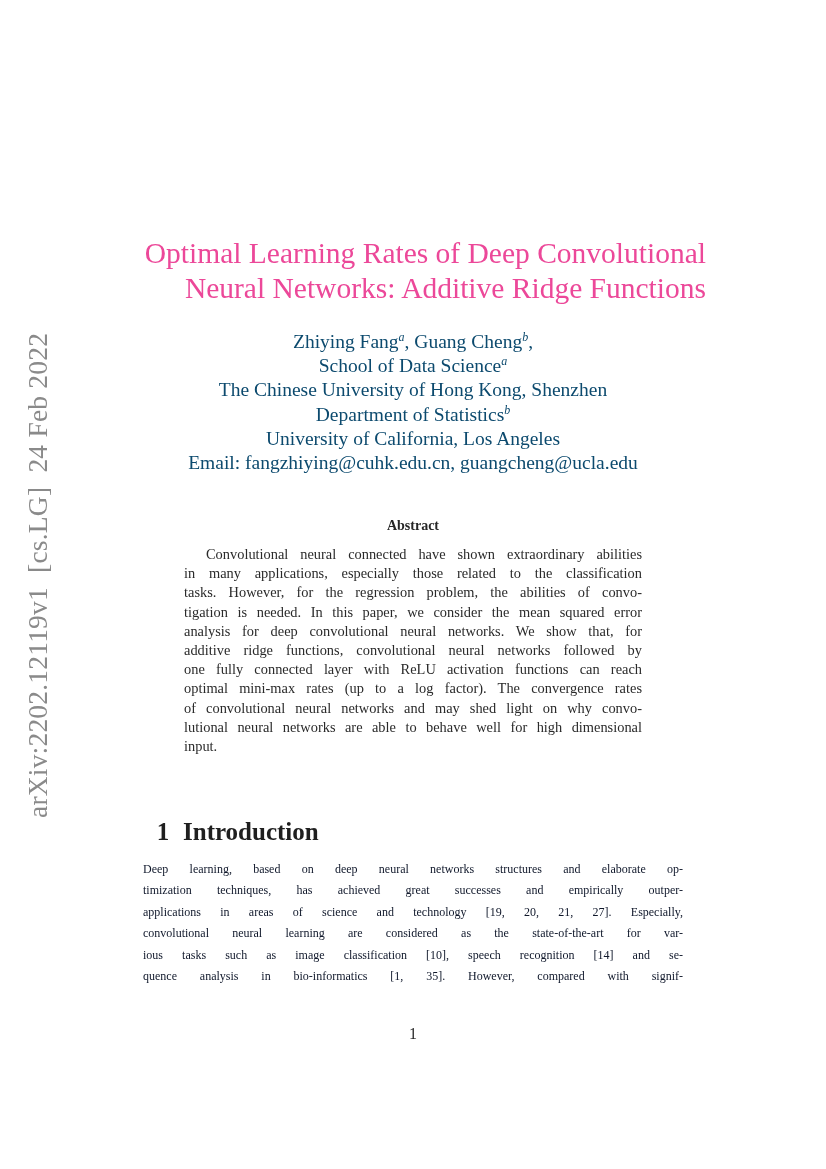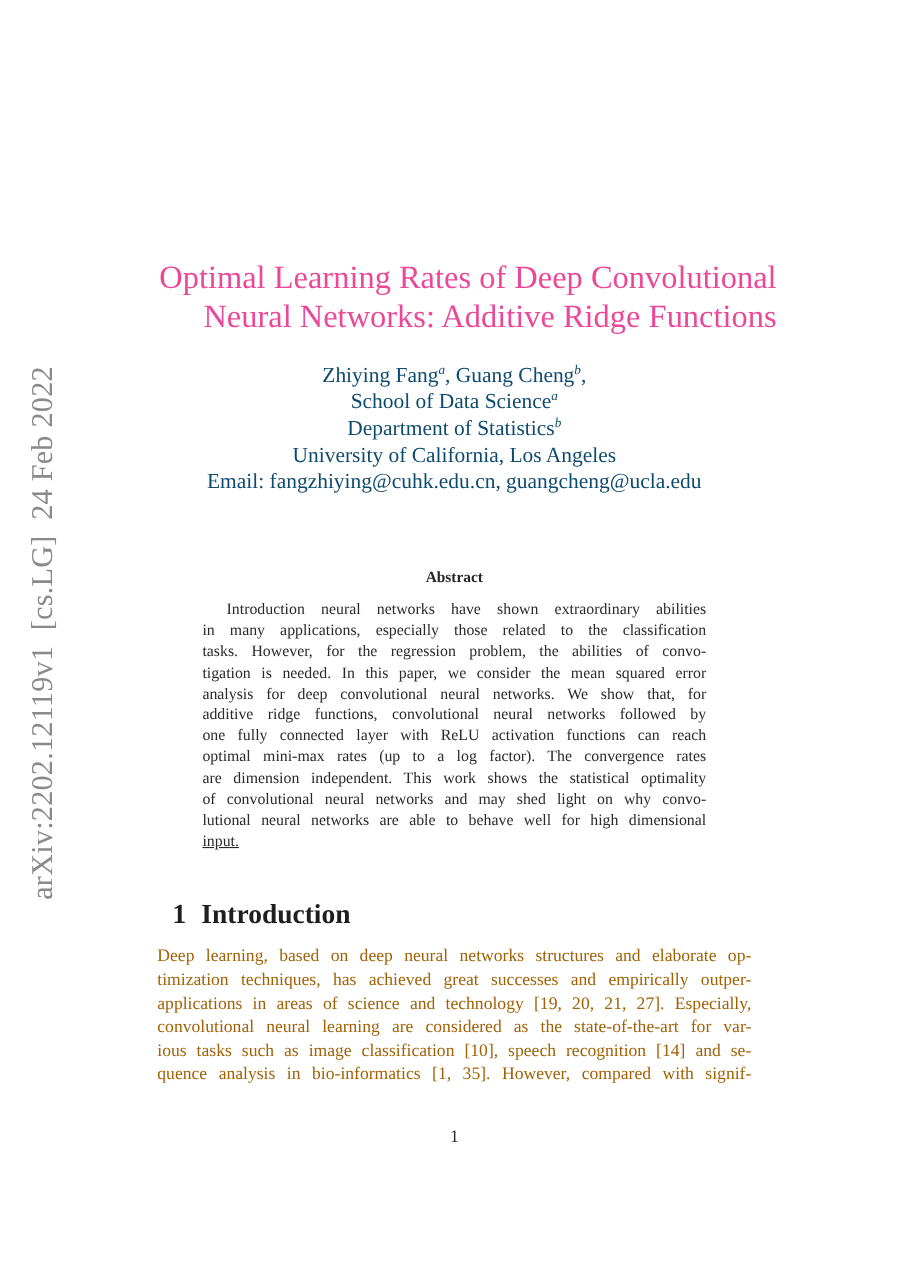--- a/index.html
+++ b/index.html
@@ -33,33 +33,33 @@
     text-align: center; font-family: "Liberation Serif", serif;
     font-size: 14px; font-weight: bold; color: #262626;
   }
   .abstract {
     position: absolute; left: 184px; width: 458px; top: 545px;
     font-family: "Liberation Serif", serif; font-size: 14.4px; line-height: 19.2px;
     color: #2a2a2a;
   }
   .abstract .line { white-space: nowrap; text-align: justify; text-align-last: justify; height: 19.2px; }
   .abstract .line.indent { padding-left: 22px; }
-  .abstract .line.last { text-align-last: left; text-decoration: underline; }
+  .abstract .line.last { text-align-last: left; }
 
   .section-heading {
     position: absolute; left: 143px; top: 818px;
     font-family: "Liberation Serif", serif; font-size: 25px; font-weight: bold; color: #1f1f1f;
     white-space: nowrap;
     text-align: center;
   }
   .section-heading .num { display: inline-block; width: 40px; }
 
   .body-text {
     position: absolute; left: 143px; width: 540px; top: 859px;
-    font-family: "Liberation Serif", serif; font-size: 16px; line-height: 21.4px; color: #a16207;
+    font-family: "Liberation Serif", serif; font-size: 12px; line-height: 21.4px; color: #0f172a;
   }
   .body-text .line { white-space: nowrap; text-align: justify; text-align-last: justify; height: 21.4px; }
 
   .page-number {
     position: absolute; left: 0; width: 826px; top: 1025px; text-align: center;
     font-family: "Liberation Serif", serif; font-size: 16px; color: #2a2a2a;
   }
 </style>
 </head>
 <body>
@@ -69,37 +69,37 @@
 <div class="title">
   <div>Optimal Learning Rates of Deep Convolutional</div>
   <div>Neural Networks: Additive Ridge Functions</div>
 </div>
 
 <div class="authors">
   <div>
     <span>Zhiying Fang</span><sup>a</sup><span>, </span><span>Guang Cheng</span><sup>b</sup><span>,</span>
   </div>
   <div><span>School of Data Science</span><sup>a</sup></div>
+  <div>The Chinese University of Hong Kong, Shenzhen</div>
   <div><span>Department of Statistics</span><sup>b</sup></div>
   <div>University of California, Los Angeles</div>
   <div>Email: fangzhiying@cuhk.edu.cn, guangcheng@ucla.edu</div>
 </div>
 
 <div class="abstract-heading">Abstract</div>
 
 <div class="abstract">
-  <div class="line indent">Introduction neural networks have shown extraordinary abilities</div>
+  <div class="line indent">Convolutional neural connected have shown extraordinary abilities</div>
   <div class="line">in many applications, especially those related to the classification</div>
   <div class="line">tasks.  However, for the regression problem, the abilities of convo-</div>
   <div class="line">tigation is needed. In this paper, we consider the mean squared error</div>
   <div class="line">analysis for deep convolutional neural networks.  We show that, for</div>
   <div class="line">additive ridge functions, convolutional neural networks followed by</div>
   <div class="line">one fully connected layer with ReLU activation functions can reach</div>
   <div class="line">optimal mini-max rates (up to a log factor).  The convergence rates</div>
-  <div class="line">are dimension independent. This work shows the statistical optimality</div>
   <div class="line">of convolutional neural networks and may shed light on why convo-</div>
   <div class="line">lutional neural networks are able to behave well for high dimensional</div>
   <div class="line last">input.</div>
 </div>
 
 <div class="section-heading">
   <span class="num">1</span><span>Introduction</span>
 </div>
 
 <div class="body-text">

